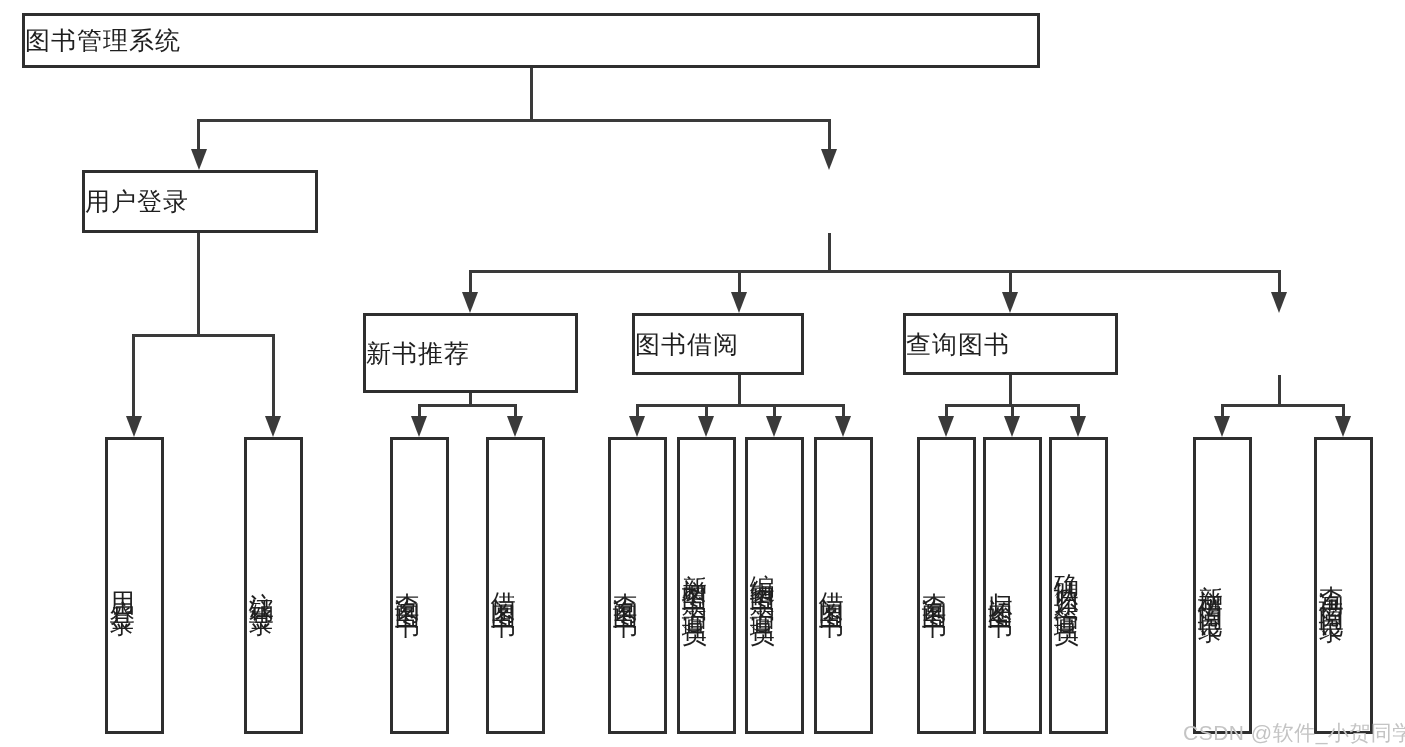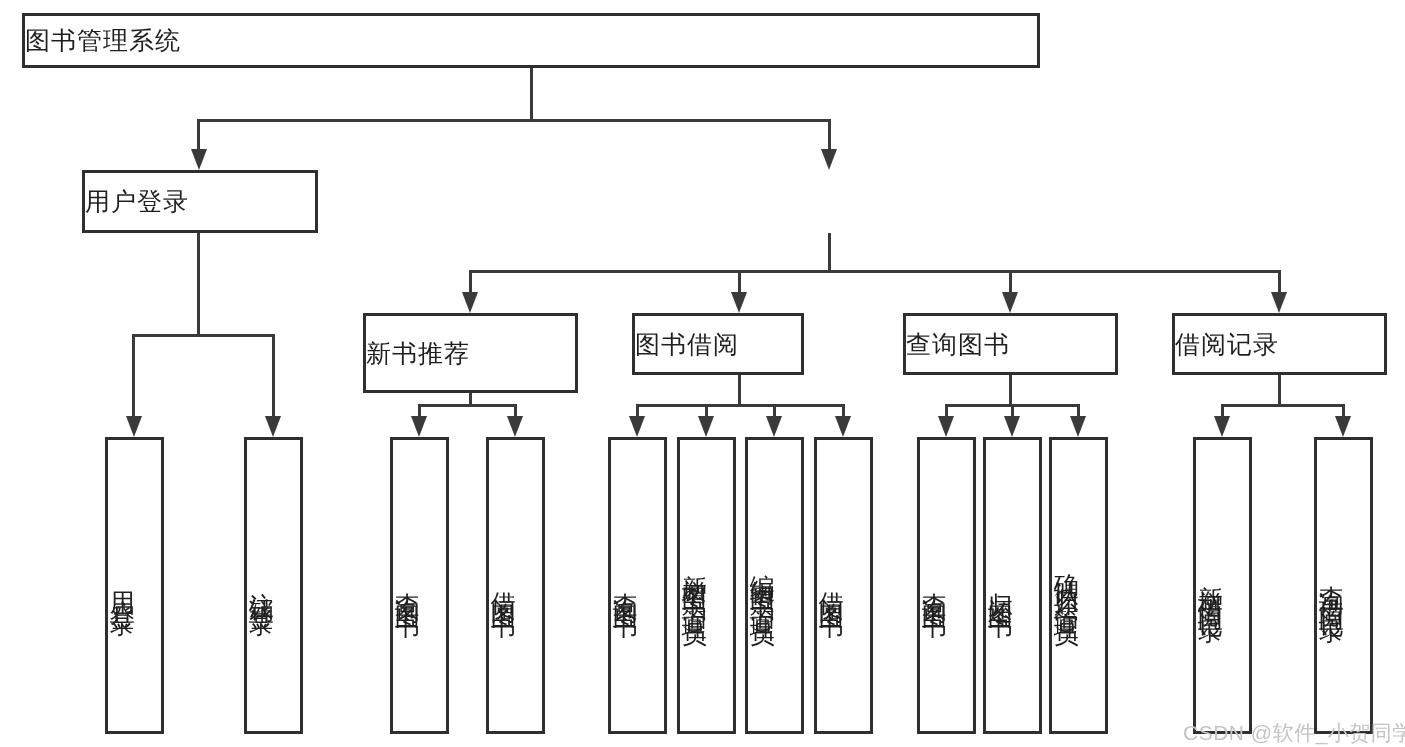--- a/index.html
+++ b/index.html
@@ -113,23 +113,20 @@
 
   <div class="node" style="left:363px;top:313px;width:215px;height:80px">
     <span class="hlabel">新书推荐</span>
   </div>
   <div class="node" style="left:632px;top:313px;width:172px;height:62px">
     <span class="hlabel">图书借阅</span>
   </div>
   <div class="node" style="left:903px;top:313px;width:215px;height:62px">
     <span class="hlabel">查询图书</span>
   </div>
-  <div class="node" style="left:1172px;top:313px;width:215px;height:62px">
-    <span class="hlabel">借阅记录</span>
-  </div>
 
   <i class="vl" style="left:469px;top:375px;height:32px"></i>
   <i class="hl" style="left:418px;top:404px;width:99px"></i>
   <i class="vl" style="left:418px;top:404px;height:15px"></i>
   <i class="vl" style="left:514px;top:404px;height:15px"></i>
   <i class="ar" style="left:411px;top:416px"></i>
   <i class="ar" style="left:507px;top:416px"></i>
 
   <i class="vl" style="left:738px;top:375px;height:32px"></i>
   <i class="hl" style="left:636px;top:404px;width:209px"></i>

